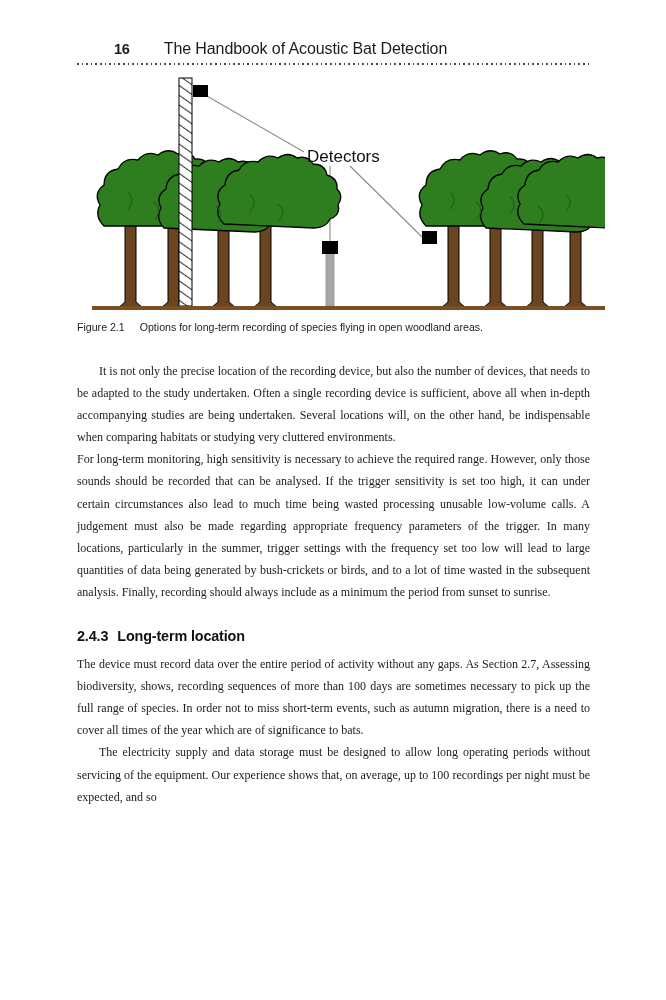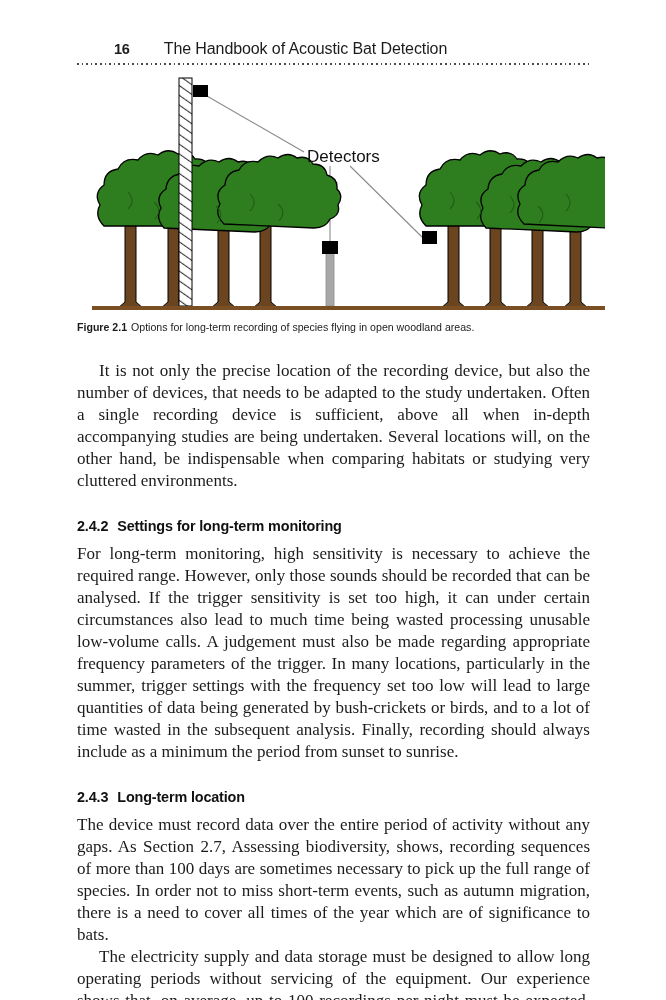--- a/index.html
+++ b/index.html
@@ -75,34 +75,34 @@
     position: absolute;
     left: 77px;
     top: 320px;
     width: 513px;
     font-family: "Liberation Sans", "DejaVu Sans", sans-serif;
     font-size: 10.6px;
     line-height: 14px;
     color: #1c1c1c;
   }
   .figcaption .fignum {
-    font-weight: bold;
-    margin-right: 4px;
+    font-weight: normal;
+    margin-right: 15px;
   }
 
   
   .body {
     position: absolute;
     left: 77px;
     top: 360px;
     width: 513px;
   }
   p.para {
     margin: 0;
-    font-size: 17px;
+    font-size: 12px;
     line-height: 22.1px;
     text-align: justify;
     text-justify: inter-word;
     color: #1b1b1b;
     hyphens: manual;
   }
   p.indent { text-indent: 22px; }
 
   h2.section {
     font-family: "Liberation Sans", "DejaVu Sans", sans-serif;
@@ -218,23 +218,20 @@
   </div>
 
   <div class="figcaption">
     <span class="fignum">Figure 2.1</span><span>Options for long-term recording of species flying in open woodland areas.</span>
   </div>
 
   <div class="body">
 
     <p class="para indent">It is not only the precise location of the recording device, but also the number of devices, that needs to be adapted to the study undertaken. Often a single recording device is sufficient, above all when in-depth accompanying studies are being undertaken. Several locations will, on the other hand, be indispensable when comparing habitats or studying very cluttered environments.</p>
 
-    <h2 class="section">
-      <span class="secnum">2.4.2</span><span>Settings for long-term monitoring</span>
-    </h2>
 
     <p class="para">For long-term monitoring, high sensitivity is necessary to achieve the required range. However, only those sounds should be recorded that can be analysed. If the trigger sensitivity is set too high, it can under certain circumstances also lead to much time being wasted processing unusable low-volume calls. A judgement must also be made regarding appropriate frequency parameters of the trigger. In many locations, particularly in the summer, trigger settings with the frequency set too low will lead to large quantities of data being generated by bush-crickets or birds, and to a lot of time wasted in the subsequent analysis. Finally, recording should always include as a minimum the period from sunset to sunrise.</p>
 
     <h2 class="section">
       <span class="secnum">2.4.3</span><span>Long-term location</span>
     </h2>
 
     <p class="para"><span>The device must record data over the entire period of activity without any gaps. As Section 2.7, </span><span class="ital">Assessing biodiversity</span><span>, shows, recording sequences of more than 100 days are sometimes necessary to pick up the full range of species. In order not to miss short-term events, such as autumn migration, there is a need to cover all times of the year which are of significance to bats.</span></p>
 
     <p class="para indent">The electricity supply and data storage must be designed to allow long operating periods without servicing of the equipment. Our experience shows that, on average, up to 100 recordings per night must be expected, and so</p>

